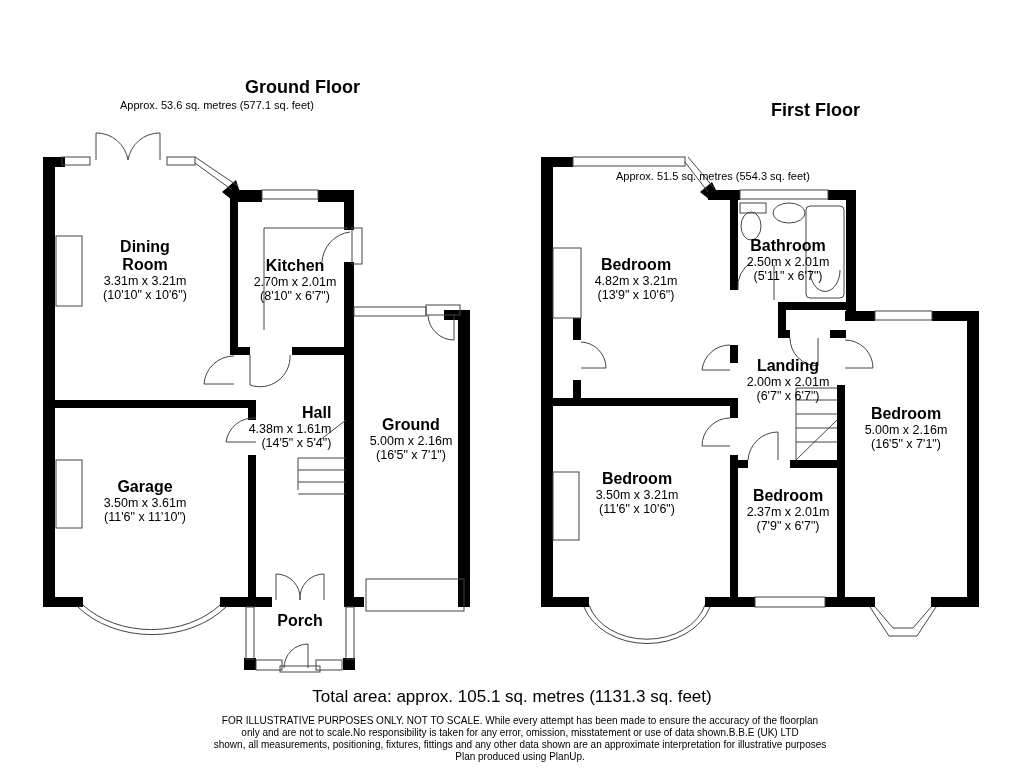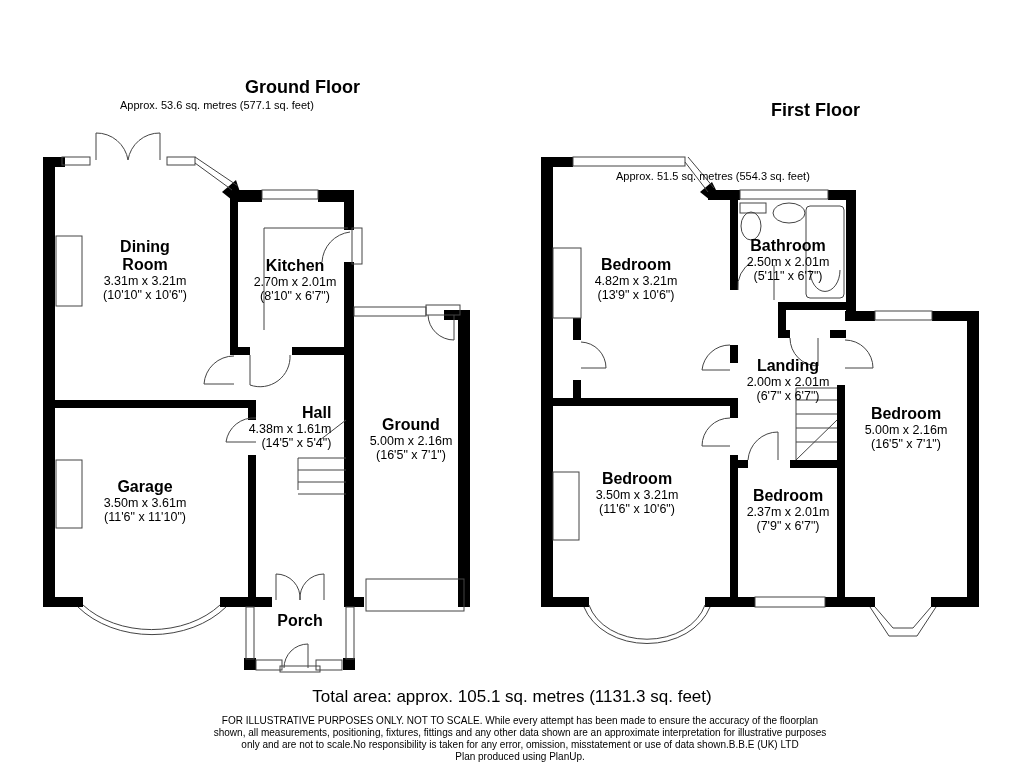--- a/index.html
+++ b/index.html
@@ -227,16 +227,16 @@
 </div>
 <div class="room" style="left:788px;top:487px;">
   <span class="name">Bedroom</span>
   <span class="dim">2.37m x 2.01m</span>
   <span class="dim">(7'9" x 6'7")</span>
 </div>
 
 <div class="total">Total area: approx. 105.1 sq. metres (1131.3 sq. feet)</div>
 <div class="disclaimer">
   <div>FOR ILLUSTRATIVE PURPOSES ONLY. NOT TO SCALE. While every attempt has been made to ensure the accuracy of the floorplan</div>
+  <div>only and are not to scale.No responsibility is taken for any error, omission, misstatement or use of data shown.B.B.E (UK) LTD</div>
   <div style="margin-left:-20px;margin-right:-20px;">shown, all measurements, positioning, fixtures, fittings and any other data shown are an approximate interpretation for illustrative purposes</div>
-  <div>only and are not to scale.No responsibility is taken for any error, omission, misstatement or use of data shown.B.B.E (UK) LTD</div>
   <div>Plan produced using PlanUp.</div>
 </div>
 
 </body></html>

